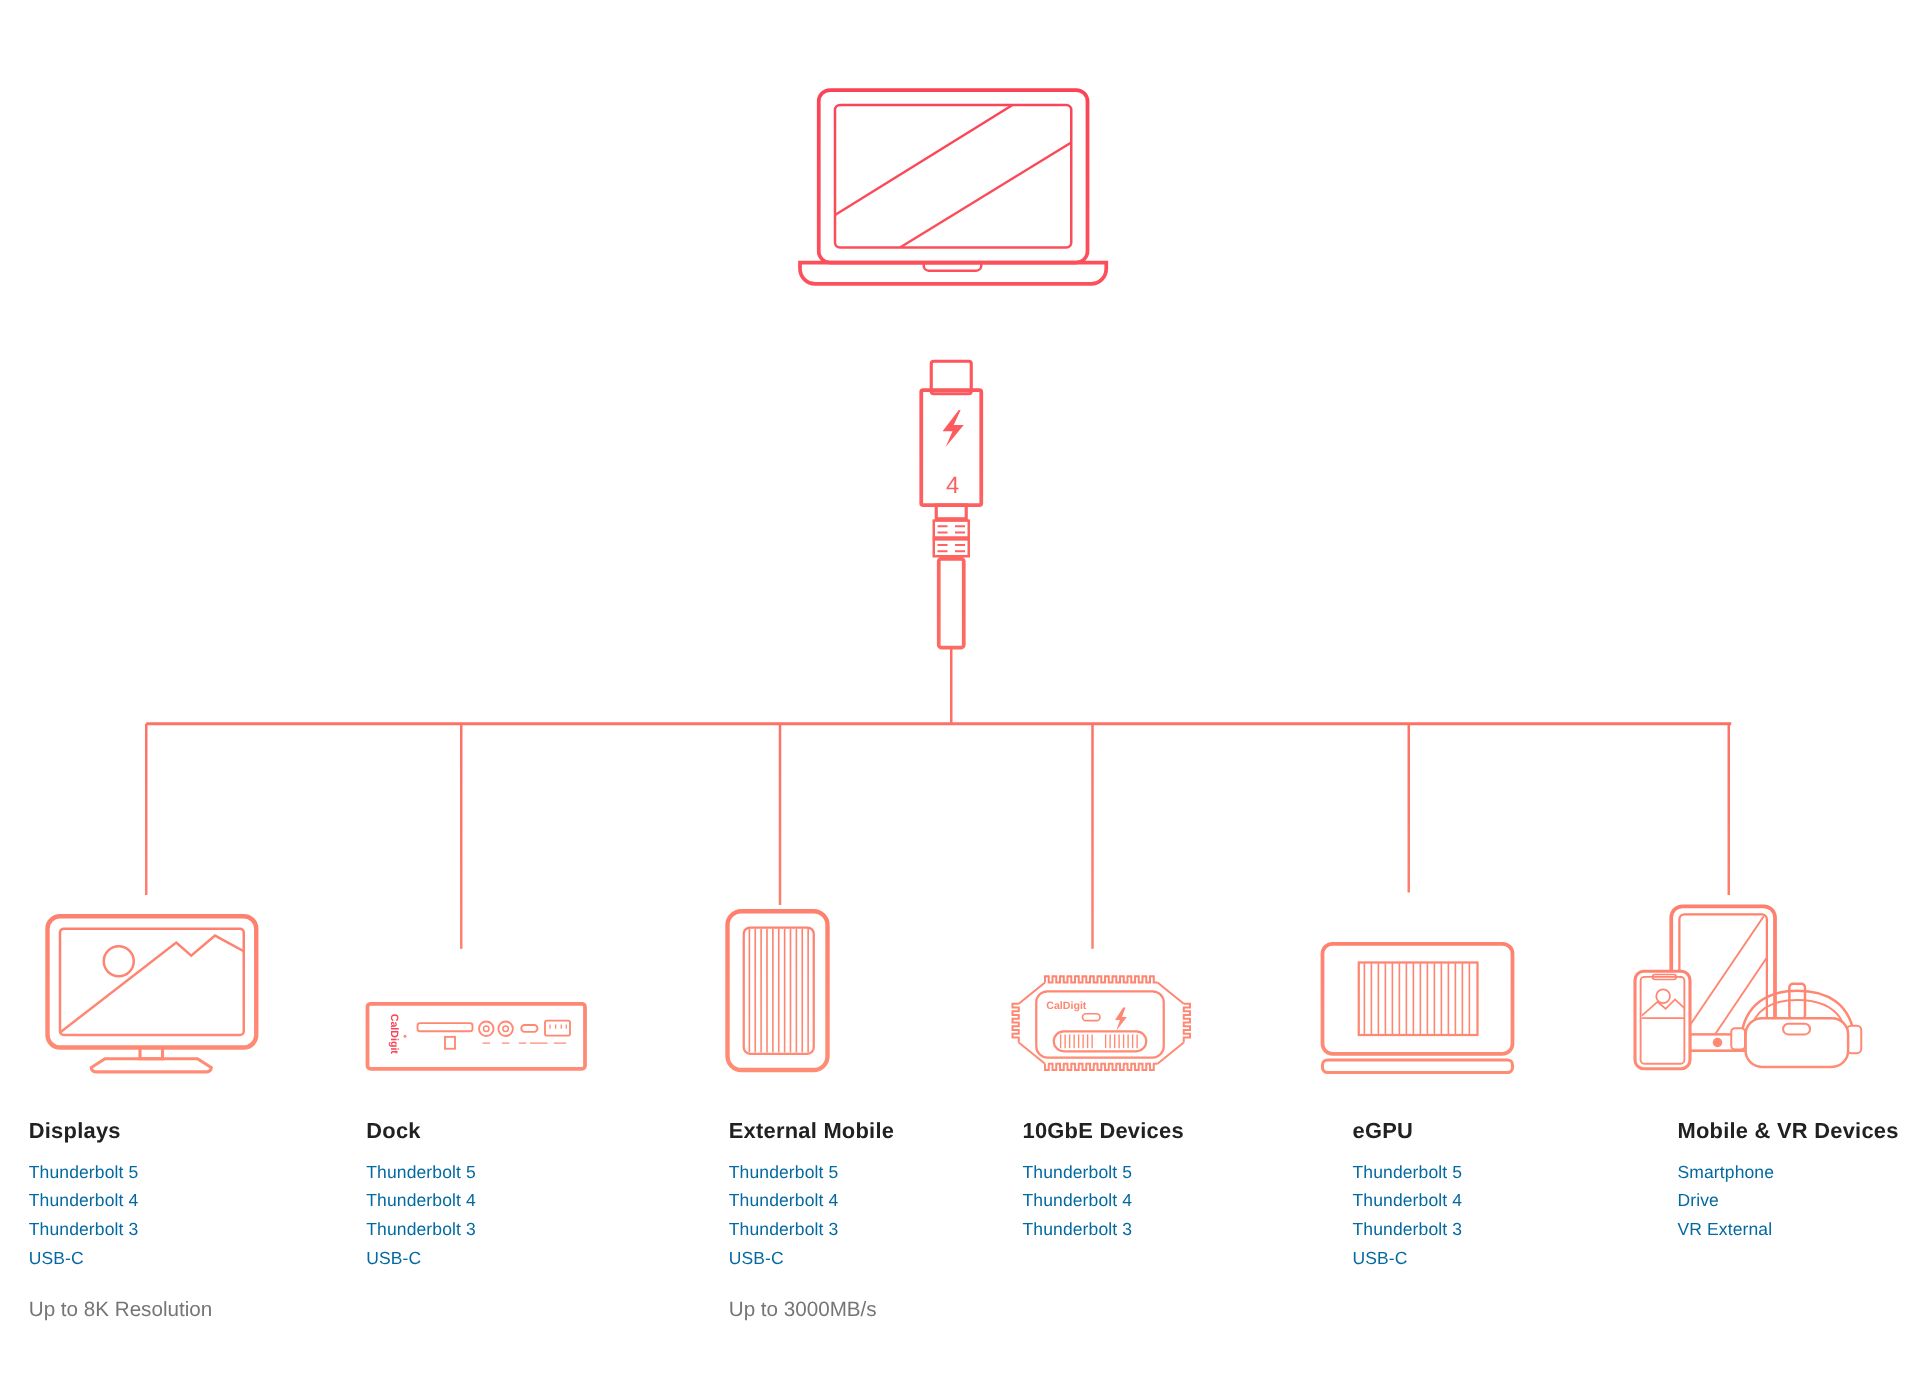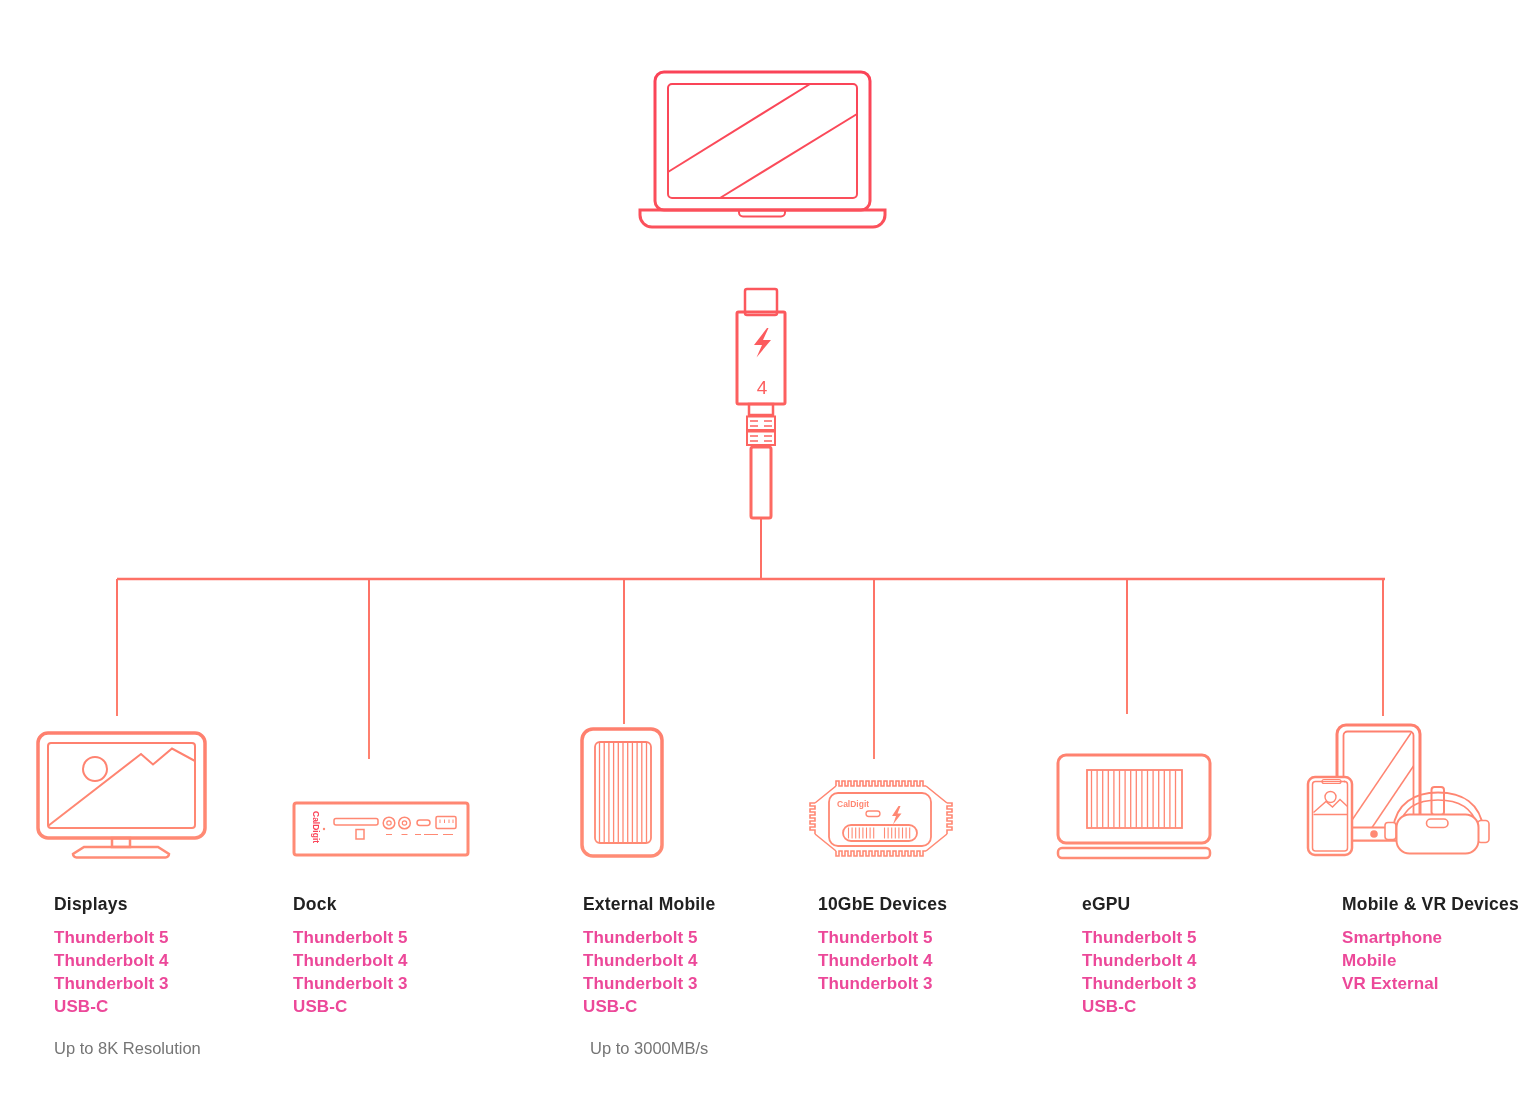--- a/index.html
+++ b/index.html
@@ -3,22 +3,22 @@
 <meta charset="utf-8">
 <style>
   html,body{margin:0;padding:0;}
   body{
     width:1536px;height:1109px;position:relative;background:#ffffff;
     font-family:"Liberation Sans", sans-serif;overflow:hidden;
   }
   #diagram-svg{position:absolute;left:0;top:0;}
   .device-col{position:absolute;top:894px;white-space:nowrap;}
   .device-title{font-size:17.5px;font-weight:700;color:#212121;margin:0 0 11px 0;letter-spacing:.2px;}
-  .conn{font-size:17px;font-weight:700;color:#ec4899;line-height:23px;letter-spacing:.1px;}
-  .note{font-size:16.5px;font-weight:400;color:#757575;margin-top:21px;text-align:center;}
+  .conn{font-size:14px;font-weight:400;color:#0369a1;line-height:23px;letter-spacing:.1px;}
+  .note{font-size:16.5px;font-weight:400;color:#757575;margin-top:21px;}
   .svg-label{font-family:"Liberation Sans", sans-serif;}
 </style>
 </head>
 <body>
 
 <svg id="diagram-svg" width="1536" height="1109" viewBox="0 0 1536 1109">
   <defs>
     <linearGradient id="ink" gradientUnits="userSpaceOnUse" x1="0" y1="60" x2="0" y2="870">
       <stop offset="0" stop-color="#fa4257"></stop>
       <stop offset="0.55" stop-color="#fd6a62"></stop>
@@ -186,21 +186,21 @@
       <rect x="1312.5" y="781.5" width="35" height="69.5" rx="3" stroke-width="1.5"></rect>
       <rect x="1322" y="779.5" width="19" height="4" rx="2" stroke-width="1.2"></rect>
       <circle cx="1344.5" cy="781.5" r="0.9" fill="url(#ink)" stroke="none"></circle>
       <circle cx="1330.5" cy="797" r="5.5" stroke-width="1.4"></circle>
       <path d="M1313.5,812.5 L1326,801.5 L1332.5,807 L1340,799.5 L1347.5,806.5" stroke-width="1.4"></path>
       <path d="M1313.5,814.5 H1347.5" stroke-width="1.4"></path>
     </g>
   </g>
 </svg>
 
-<div class="device-col" style="left:54px">
+<div class="device-col" style="left:23px">
   <h3 class="device-title">Displays</h3>
   <div class="conn">Thunderbolt 5</div>
   <div class="conn">Thunderbolt 4</div>
   <div class="conn">Thunderbolt 3</div>
   <div class="conn">USB-C</div>
   <div class="note">Up to 8K Resolution</div>
 </div>
 
 <div class="device-col" style="left:293px">
   <h3 class="device-title">Dock</h3>
@@ -230,15 +230,15 @@
   <h3 class="device-title">eGPU</h3>
   <div class="conn">Thunderbolt 5</div>
   <div class="conn">Thunderbolt 4</div>
   <div class="conn">Thunderbolt 3</div>
   <div class="conn">USB-C</div>
 </div>
 
 <div class="device-col" style="left:1342px">
   <h3 class="device-title">Mobile &amp; VR Devices</h3>
   <div class="conn">Smartphone</div>
-  <div class="conn">Mobile</div>
+  <div class="conn">Drive</div>
   <div class="conn">VR External</div>
 </div>
 
 </body></html>

